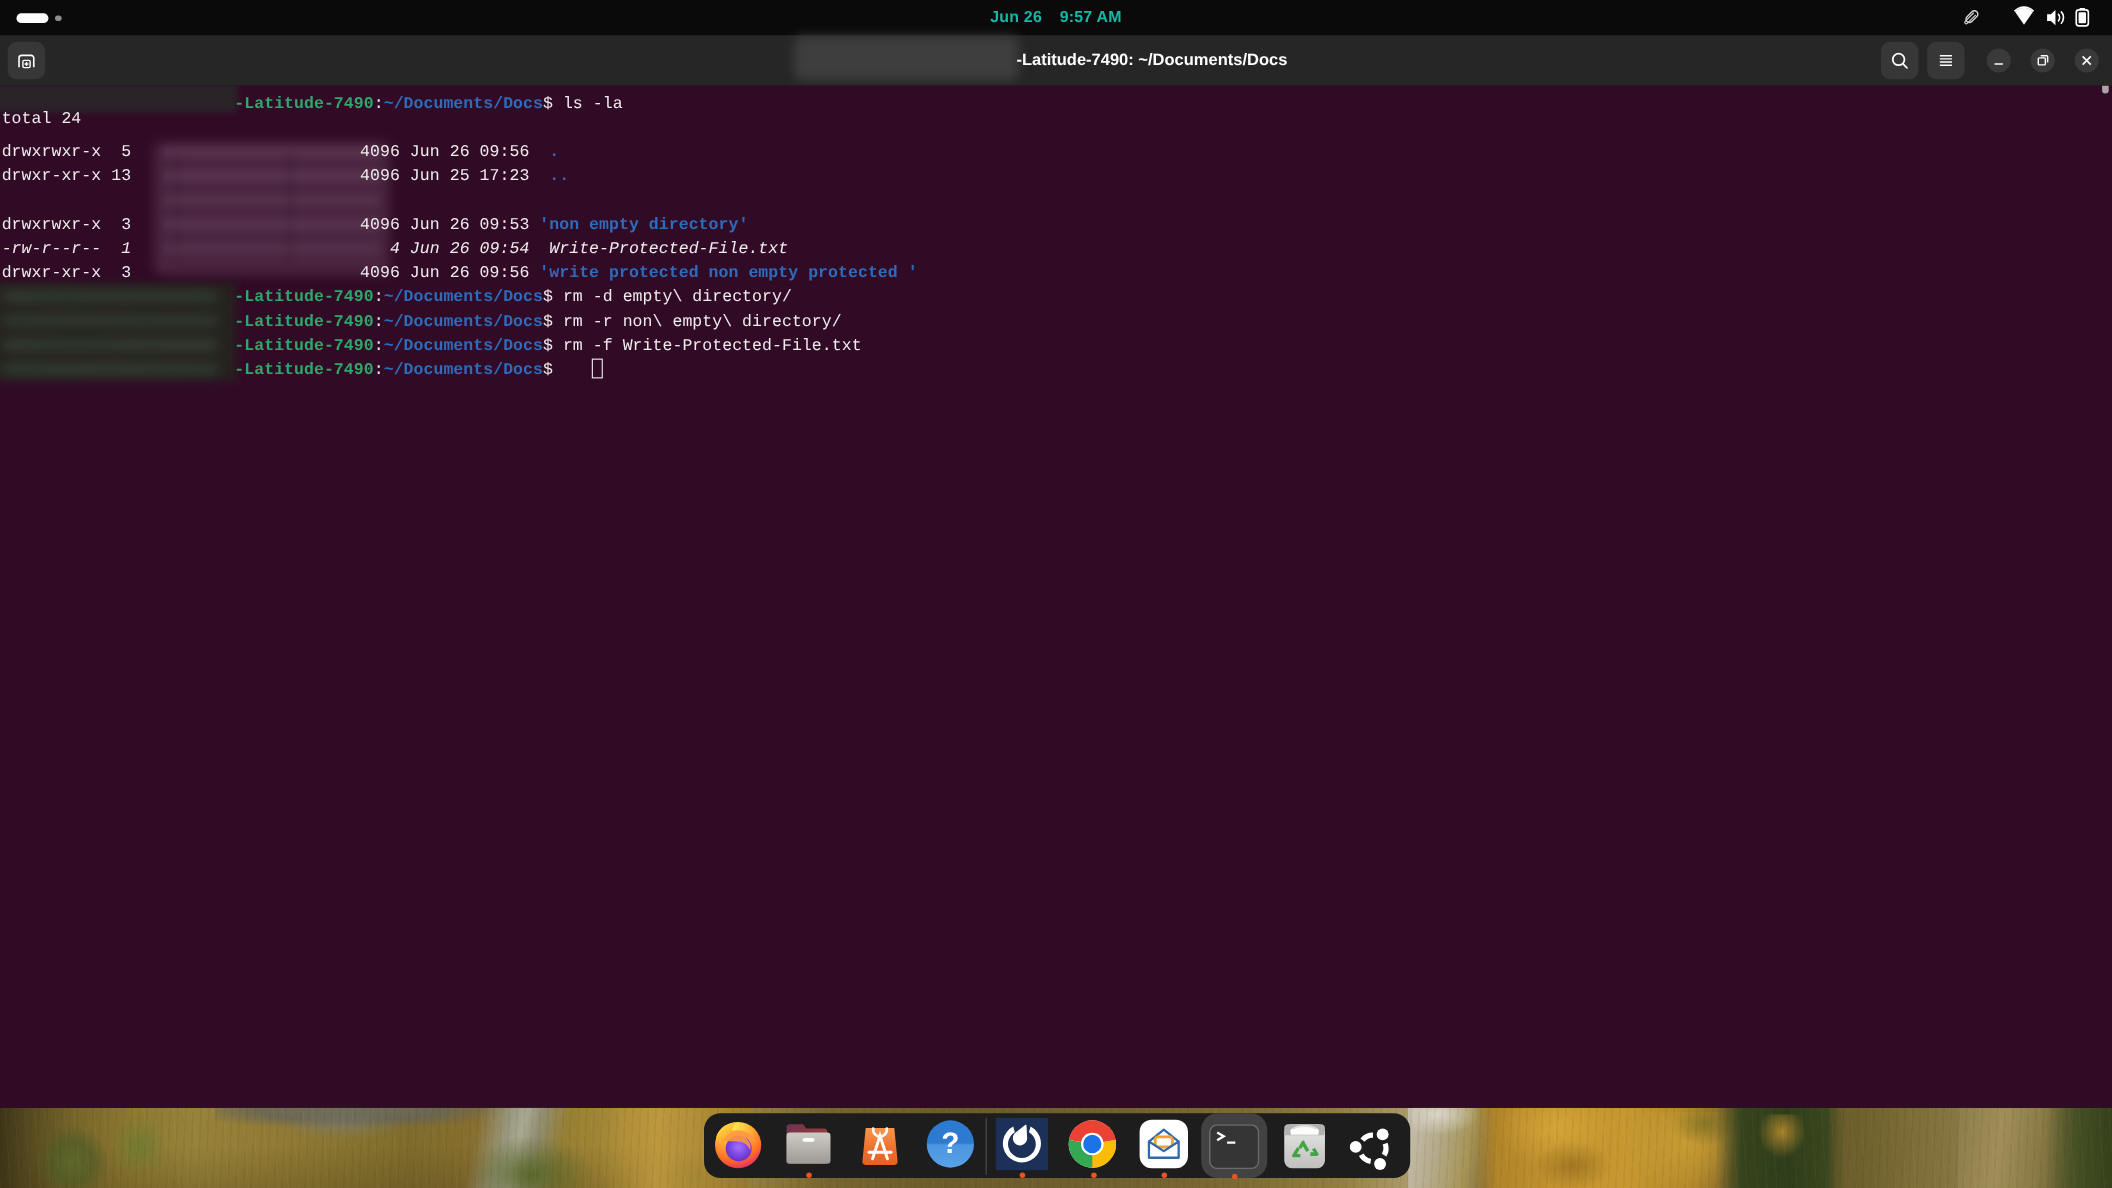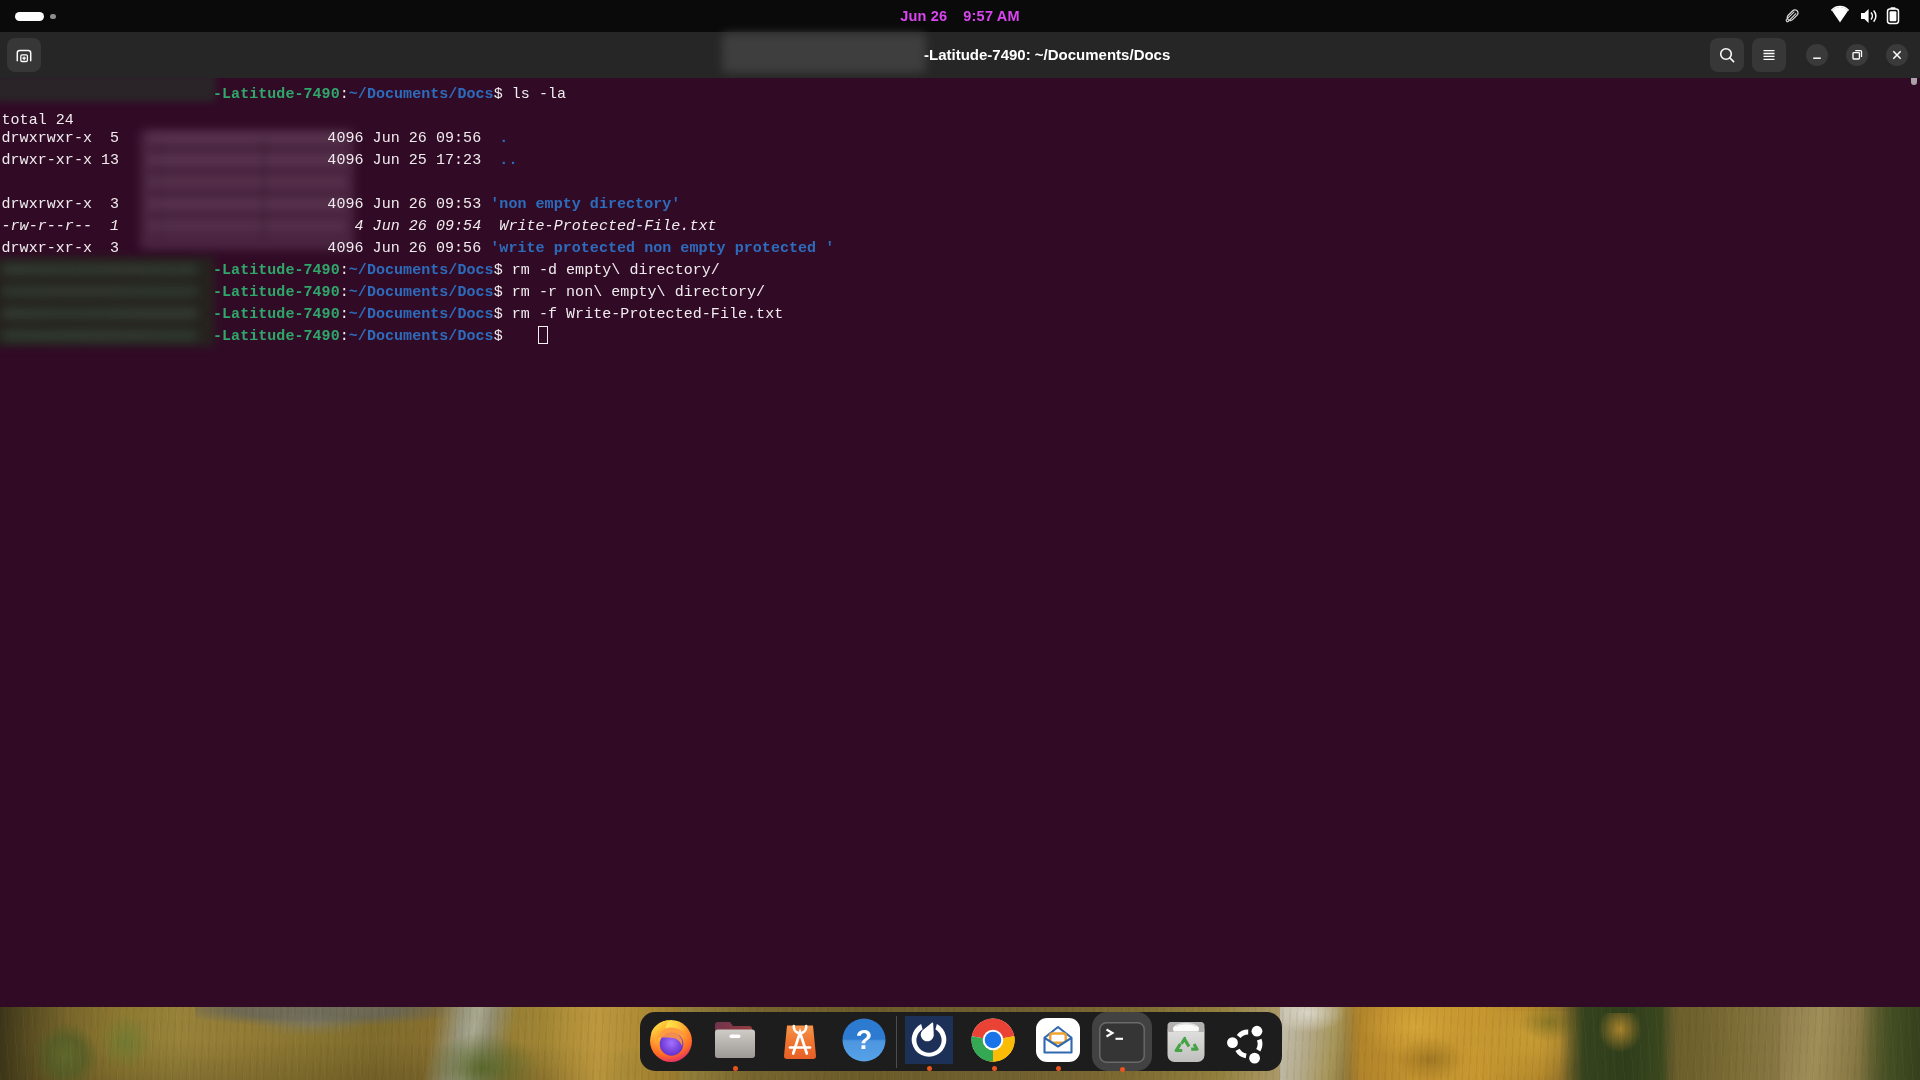--- a/index.html
+++ b/index.html
@@ -2,21 +2,21 @@
 <html><head><meta charset="utf-8">
 <style>
   html,body{margin:0;padding:0;width:1920px;height:1080px;overflow:hidden;background:#000;}
   *{box-sizing:border-box;}
   .abs{position:absolute;}
   body{font-family:"Liberation Sans",sans-serif;}
   
   #topbar{left:0;top:0;width:1920px;height:32px;background:#0a0a0a;}
   #wspill{left:15px;top:12px;width:29px;height:9px;border-radius:5px;background:#fdfdfd;}
   #wsdot{left:50px;top:13.5px;width:5.5px;height:5.5px;border-radius:50%;background:#8d8d8d;}
-  #clock{left:0;top:0;width:1920px;height:32px;text-align:center;line-height:32px;color:#d946ef;font-size:14.5px;font-weight:600;letter-spacing:.2px;}
+  #clock{left:0;top:0;width:1920px;height:32px;text-align:center;line-height:32px;color:#14b8a6;font-size:14.5px;font-weight:600;letter-spacing:.2px;}
   
   #titlebar{left:0;top:32px;width:1920px;height:46px;background:#262626;}
   .sqbtn{position:absolute;width:34px;height:34px;top:6px;border-radius:8px;background:#373737;}
   .cirbtn{position:absolute;width:22px;height:22px;top:12px;border-radius:50%;background:#3a3a3a;}
   #titleblur{left:722px;top:1px;width:204px;height:40px;border-radius:6px;background:#3e3e3e;filter:blur(5px);}
   #title{left:924px;top:0;height:46px;line-height:46px;color:#ffffff;font-size:15px;font-weight:700;}
   
   #term{left:0;top:78px;width:1920px;height:929px;background:#310b26;overflow:hidden;}
   .tl{position:absolute;white-space:pre;font-family:"Liberation Mono",monospace;font-size:15px;line-height:22px;color:#f0ecee;letter-spacing:0.05px;}
   .g{color:#2fa76a;font-weight:bold;}
@@ -151,21 +151,21 @@
   <div class="blur" style="left:148px;top:143px;width:198px;height:10px;background:rgba(214,176,202,.08);border-radius:5px;filter:blur(4px);"></div>
   <div class="blur" style="left:160px;top:60px;width:2px;height:100px;background:rgba(40,10,30,.25);filter:blur(3px);"></div>
   <div class="blur" style="left:262px;top:60px;width:3px;height:100px;background:rgba(40,10,30,.25);filter:blur(3px);"></div>
   <div class="blur" style="left:-8px;top:179px;width:222px;height:89px;background:#26231f;filter:blur(4px);"></div>
   <div class="blur" style="left:2px;top:186px;width:196px;height:11px;background:linear-gradient(90deg,rgba(74,106,85,.34),rgba(56,86,67,.44) 30%,rgba(74,106,85,.30) 60%,rgba(56,86,67,.44));border-radius:5px;filter:blur(5px);"></div>
   <div class="blur" style="left:2px;top:208px;width:196px;height:11px;background:linear-gradient(90deg,rgba(56,86,67,.42),rgba(74,106,85,.30) 40%,rgba(56,86,67,.42) 75%);border-radius:5px;filter:blur(5px);"></div>
   <div class="blur" style="left:2px;top:230px;width:196px;height:11px;background:linear-gradient(90deg,rgba(74,106,85,.34),rgba(56,86,67,.42) 35%,rgba(74,106,85,.34) 70%);border-radius:5px;filter:blur(5px);"></div>
   <div class="blur" style="left:2px;top:252px;width:196px;height:11px;background:linear-gradient(90deg,rgba(56,86,67,.44),rgba(74,106,85,.34) 50%,rgba(56,86,67,.42));border-radius:5px;filter:blur(5px);"></div>
 
   <div class="tl" style="left:213px;top:5.5px;"><span class="g">-Latitude-7490</span>:<span class="b">~/Documents/Docs</span>$ ls -la</div>
-  <div class="tl" style="left:1.5px;top:32px;">total 24</div>
+  <div class="tl" style="left:1.5px;top:20px;">total 24</div>
   <div class="tl" style="left:1.5px;top:49.5px;">drwxrwxr-x  5                       4096 Jun 26 09:56  <span class="b">.</span></div>
   <div class="tl" style="left:1.5px;top:71.5px;">drwxr-xr-x 13                       4096 Jun 25 17:23  <span class="b">..</span></div>
   <div class="tl" style="left:1.5px;top:115.5px;">drwxrwxr-x  3                       4096 Jun 26 09:53 <span class="b">'non empty directory'</span></div>
   <div class="tl" style="left:1.5px;top:137.5px;font-style:italic;">-rw-r--r--  1                          4 Jun 26 09:54  Write-Protected-File.txt</div>
   <div class="tl" style="left:1.5px;top:159.5px;">drwxr-xr-x  3                       4096 Jun 26 09:56 <span class="b">'write protected non empty protected '</span></div>
   <div class="tl" style="left:213px;top:181.5px;"><span class="g">-Latitude-7490</span>:<span class="b">~/Documents/Docs</span>$ rm -d empty\ directory/</div>
   <div class="tl" style="left:213px;top:203.5px;"><span class="g">-Latitude-7490</span>:<span class="b">~/Documents/Docs</span>$ rm -r non\ empty\ directory/</div>
   <div class="tl" style="left:213px;top:225.5px;"><span class="g">-Latitude-7490</span>:<span class="b">~/Documents/Docs</span>$ rm -f Write-Protected-File.txt</div>
   <div class="tl" style="left:213px;top:247.5px;"><span class="g">-Latitude-7490</span>:<span class="b">~/Documents/Docs</span>$</div>
   <div class="abs" id="cursor"></div>

